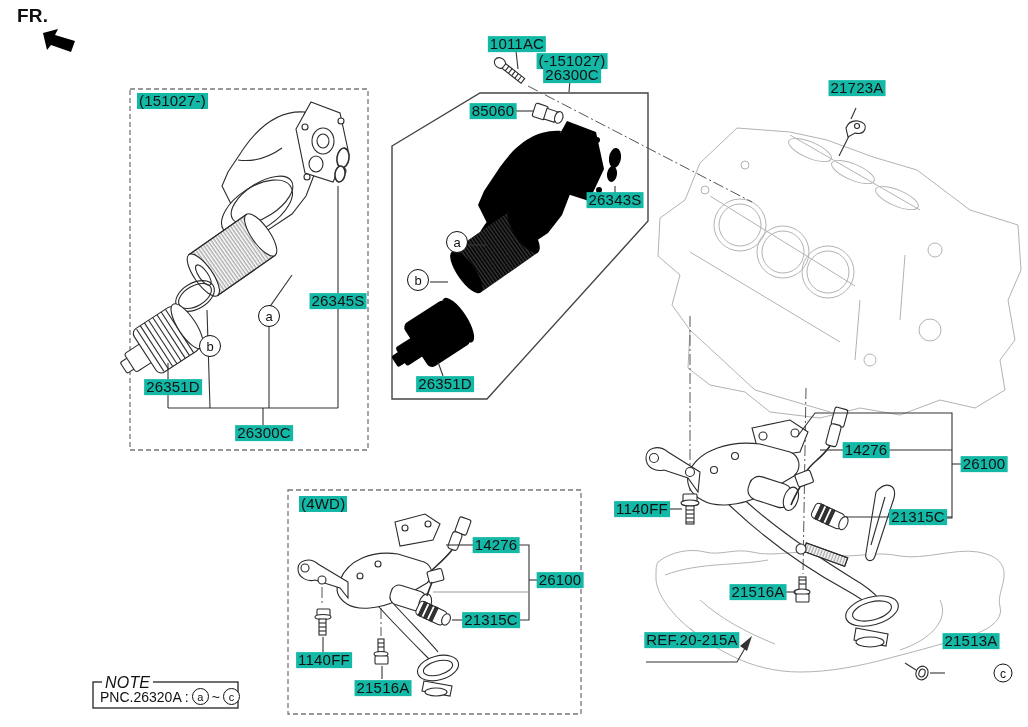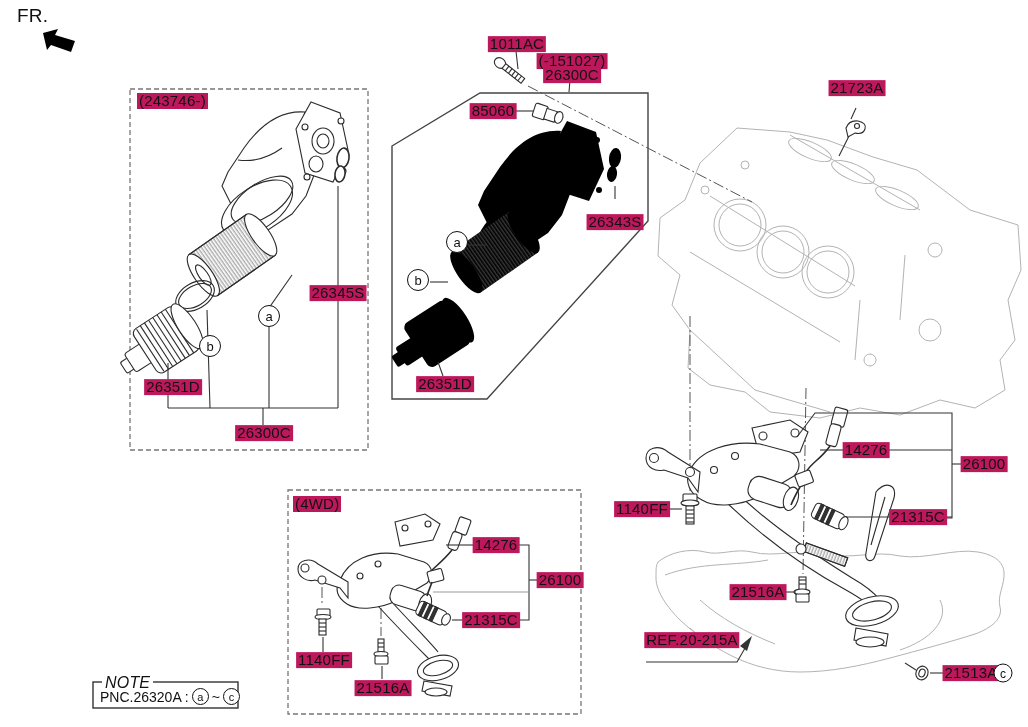--- a/index.html
+++ b/index.html
@@ -1,22 +1,22 @@
 <!DOCTYPE html>
 <html><head>
 <meta charset="utf-8">
 <style>
   html,body{margin:0;padding:0;background:#fff;}
   #stage{position:relative;width:1028px;height:727px;background:#fff;overflow:hidden;
          font-family:"Liberation Sans", sans-serif;color:#111;}
   #art{position:absolute;left:0;top:0;}
   .lbl{position:absolute;transform:translate(-50%,-50%);font-size:15px;line-height:1.05;
-       white-space:nowrap;background:#be185d;padding:0 2px;color:#111;letter-spacing:.2px;}
+       white-space:nowrap;background:#14b8a6;padding:0 2px;color:#111;letter-spacing:.2px;}
   .tl{transform:none;}
-  .fr{font-size:19px;font-weight:normal;background:transparent;padding:0;}
+  .fr{font-size:19px;font-weight:bold;background:transparent;padding:0;}
   .callout{position:absolute;width:22px;height:22px;border:1.4px solid #111;border-radius:50%;
            background:#fff;display:flex;align-items:center;justify-content:center;
            font-size:13px;transform:translate(-50%,-50%);box-sizing:border-box;}
   .note-title{font-size:16px;background:#fff;padding:0 3px;font-style:italic;}
   .note-row{position:absolute;display:flex;align-items:center;gap:3px;font-size:14px;
             background:transparent;}
   .mini-circ{width:17px;height:17px;border:1.2px solid #111;border-radius:50%;background:#fff;
              display:flex;align-items:center;justify-content:center;font-size:11px;box-sizing:border-box;}
 </style>
 </head>
@@ -342,48 +342,48 @@
     <path d="M433,592 H529" stroke="#999"></path>
     <path d="M529,580 H538"></path>
     <path d="M452,620 H463"></path>
     <path d="M323,637 V652"></path>
     <path d="M382,666 V679"></path>
   </g>
 </svg>
 
 <div class="lbl tl fr" style="left:17px;top:6px">FR.</div>
 
-<div class="lbl tl" style="left:137px;top:93px">(243746-)</div>
-<div class="lbl" style="left:338px;top:293px">26345S</div>
+<div class="lbl tl" style="left:137px;top:93px">(151027-)</div>
+<div class="lbl" style="left:338px;top:301px">26345S</div>
 <div class="lbl" style="left:173px;top:387px">26351D</div>
 <div class="lbl" style="left:264px;top:433px">26300C</div>
 <div class="callout" style="left:269px;top:316px">a</div>
 <div class="callout" style="left:210px;top:346px">b</div>
 
 <div class="lbl" style="left:517px;top:44px">1011AC</div>
 <div class="lbl" style="left:572px;top:61px">(-151027)</div>
 <div class="lbl" style="left:572px;top:75px">26300C</div>
 <div class="lbl" style="left:493px;top:111px">85060</div>
-<div class="lbl" style="left:615px;top:222px">26343S</div>
+<div class="lbl" style="left:615px;top:200px">26343S</div>
 <div class="lbl" style="left:445px;top:384px">26351D</div>
 <div class="callout" style="left:457px;top:242px">a</div>
 <div class="callout" style="left:418px;top:280px">b</div>
 
 <div class="lbl" style="left:857px;top:88px">21723A</div>
 
 <div class="lbl" style="left:866px;top:450px">14276</div>
 <div class="lbl" style="left:984px;top:464px">26100</div>
 <div class="lbl" style="left:642px;top:509px">1140FF</div>
 <div class="lbl" style="left:918px;top:517px">21315C</div>
 <div class="lbl" style="left:758px;top:592px">21516A</div>
 <div class="lbl" style="left:692px;top:640px">REF.20-215A</div>
-<div class="lbl" style="left:971px;top:673px">21513A</div>
+<div class="lbl" style="left:971px;top:641px">21513A</div>
 <div class="callout" style="left:1003px;top:673px;width:19px;height:19px;font-size:12px">c</div>
 
-<div class="lbl tl" style="left:293px;top:496px">(4WD)</div>
+<div class="lbl tl" style="left:299px;top:496px">(4WD)</div>
 <div class="lbl" style="left:496px;top:545px">14276</div>
 <div class="lbl" style="left:560px;top:580px">26100</div>
 <div class="lbl" style="left:491px;top:620px">21315C</div>
 <div class="lbl" style="left:324px;top:660px">1140FF</div>
 <div class="lbl" style="left:383px;top:688px">21516A</div>
 
 <div class="lbl tl note-title" style="left:102px;top:675px">NOTE</div>
 <div class="note-row" style="left:100px;top:688px">
   <span>PNC.26320A :</span>
   <span class="mini-circ">a</span>

